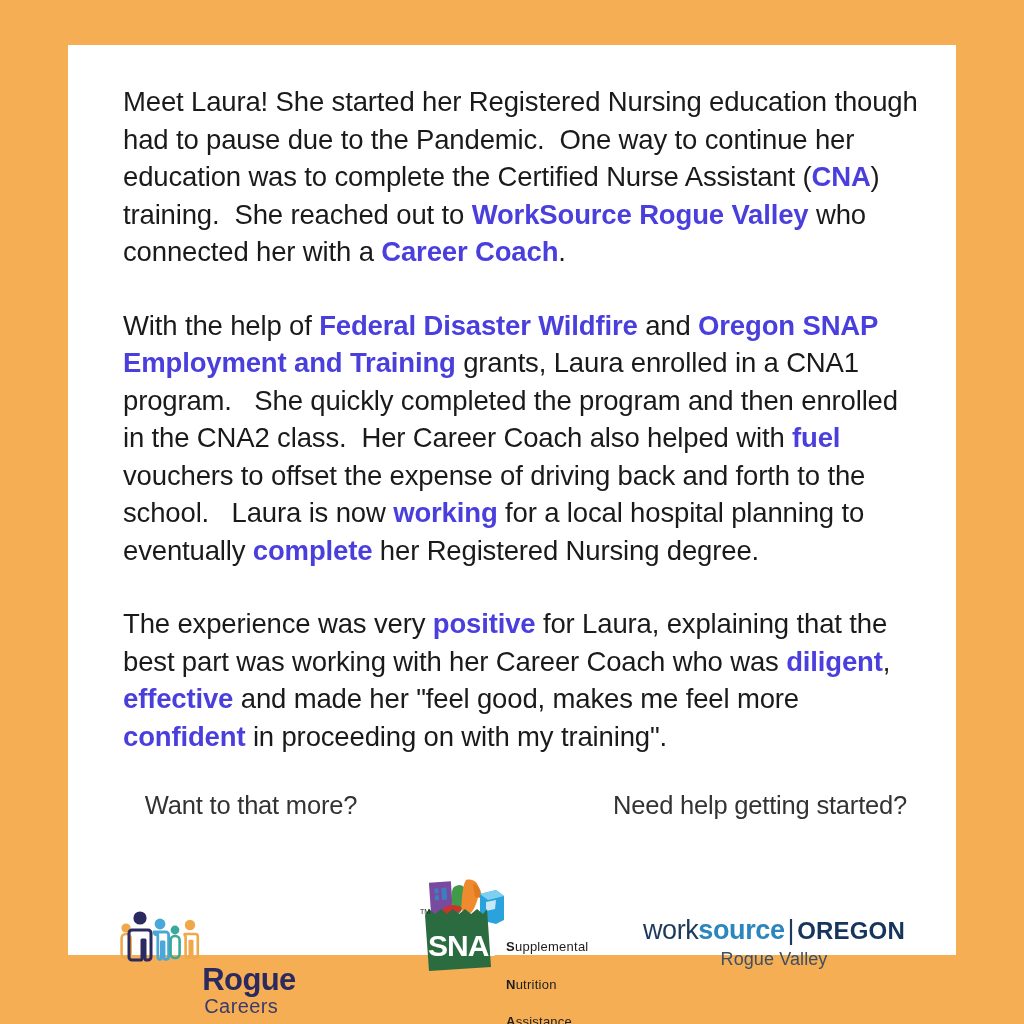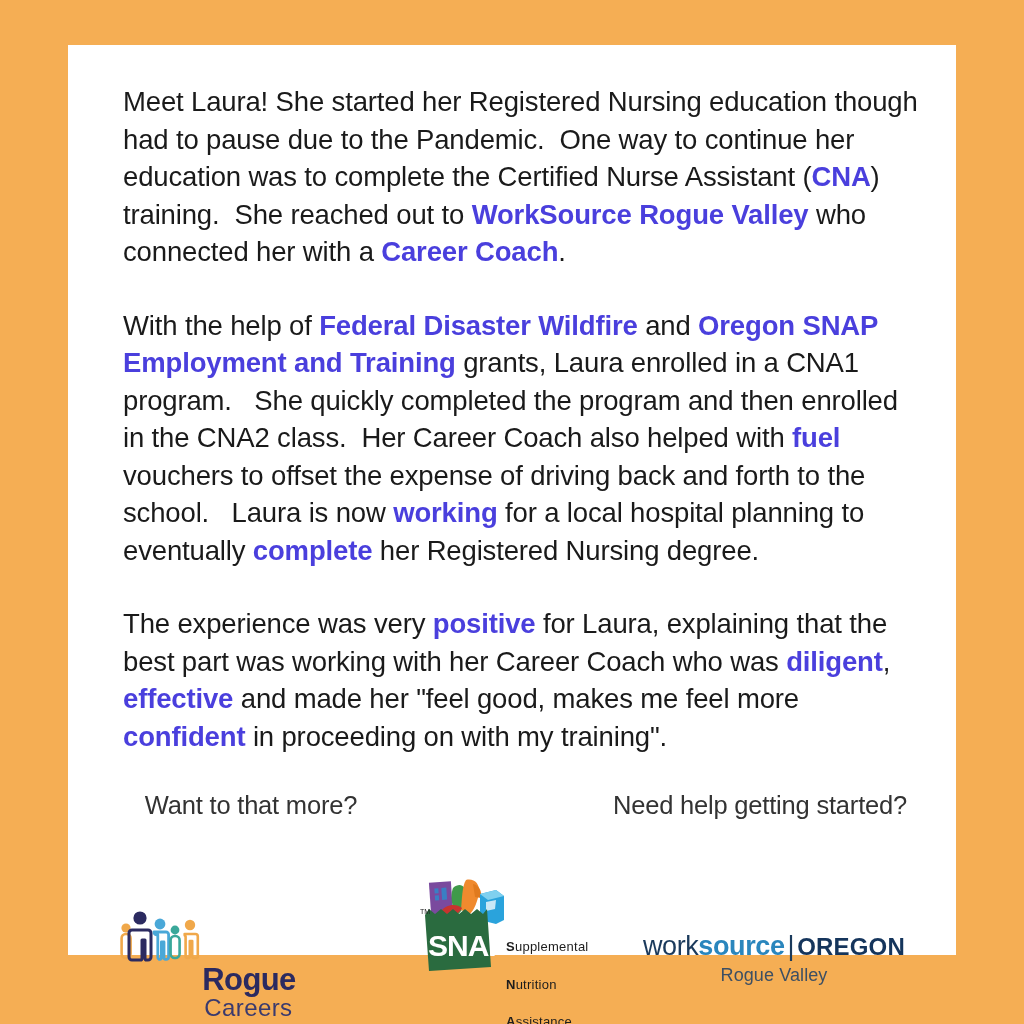--- a/index.html
+++ b/index.html
@@ -111,21 +111,21 @@
     flex-direction: column;
     line-height: 1;
   }
   #rogue-word-1 {
     font-size: 31px;
     font-weight: 700;
     color: #2b2a60;
     letter-spacing: -0.6px;
   }
   #rogue-word-2 {
-    font-size: 24px;
+    font-size: 20px;
     font-weight: 400;
     color: #3a3a6e;
     letter-spacing: 0.4px;
     margin-top: 1px;
     margin-left: 2px;
   }
 
   
   #snap-logo {
     position: absolute;
@@ -147,21 +147,21 @@
     letter-spacing: 0.25px;
     white-space: nowrap;
     margin-top: 25px;
   }
   .snap-line b { font-weight: 700; }
 
   
   #ws-logo {
     position: absolute;
     left: 560px;
-    top: 141px;
+    top: 125px;
     width: 292px;
     height: 58px;
     text-align: center;
   }
   #ws-top {
     font-size: 27px;
     line-height: 30px;
     letter-spacing: -0.4px;
     white-space: nowrap;
   }

